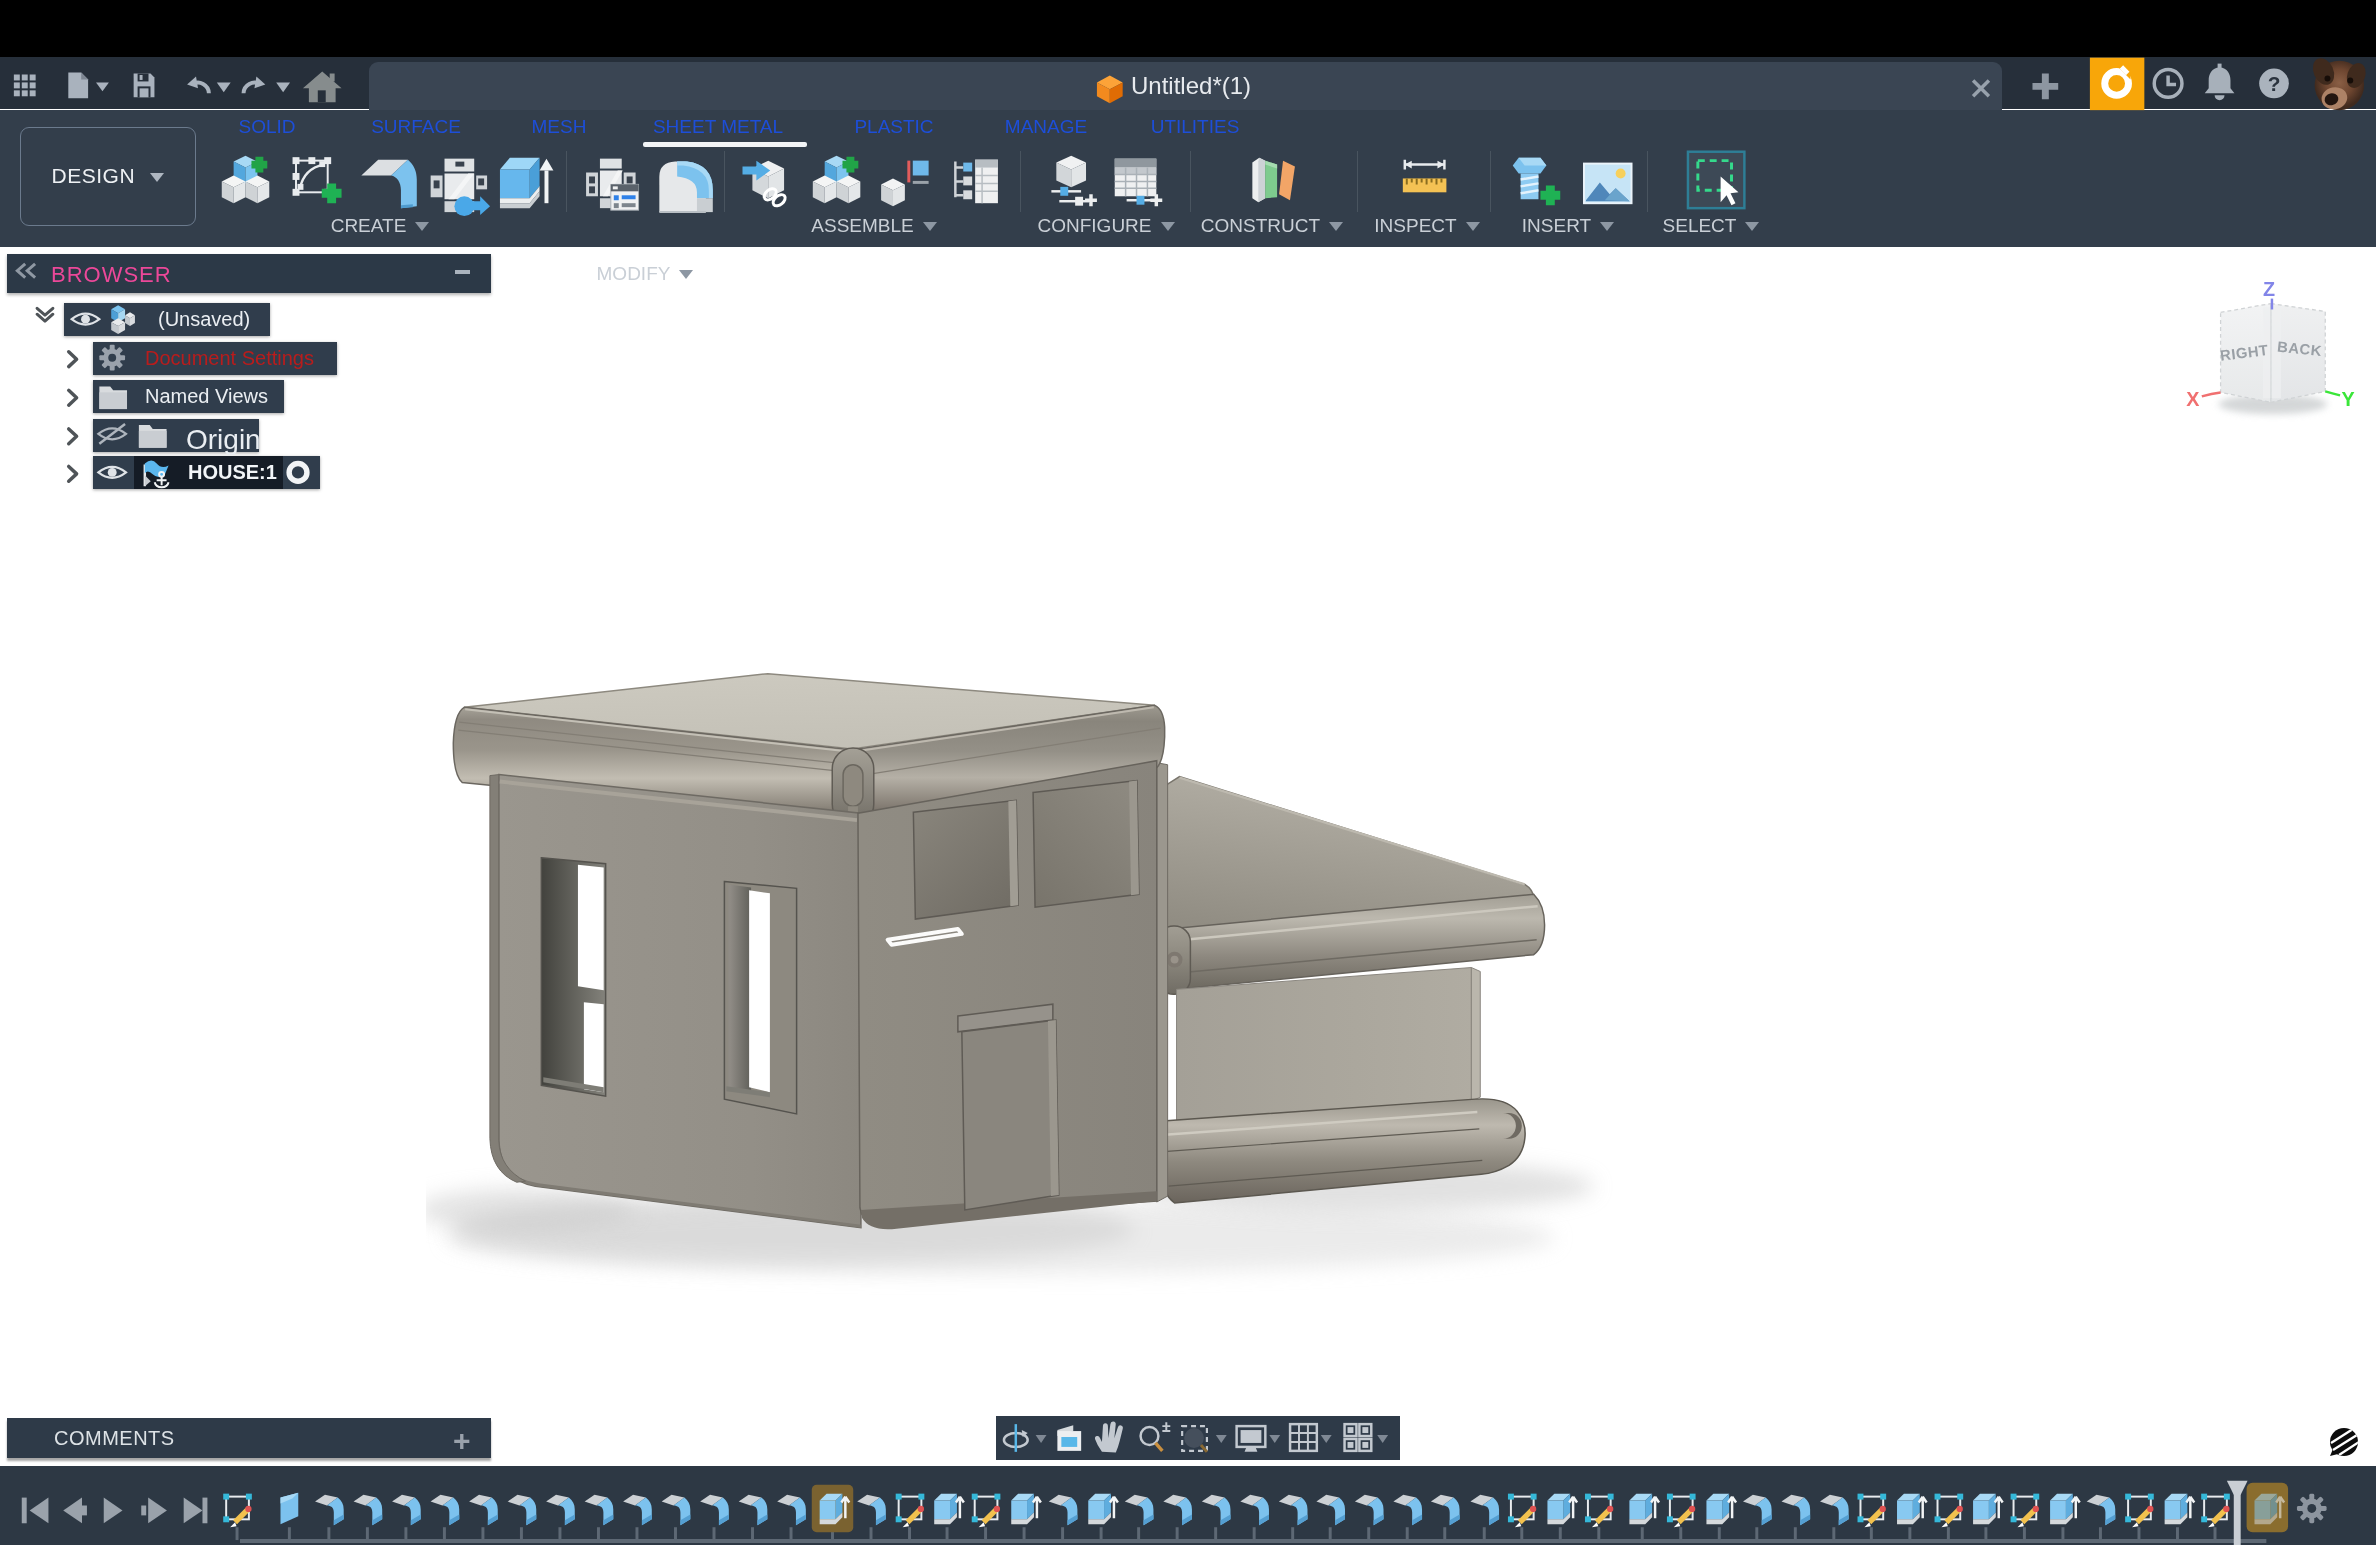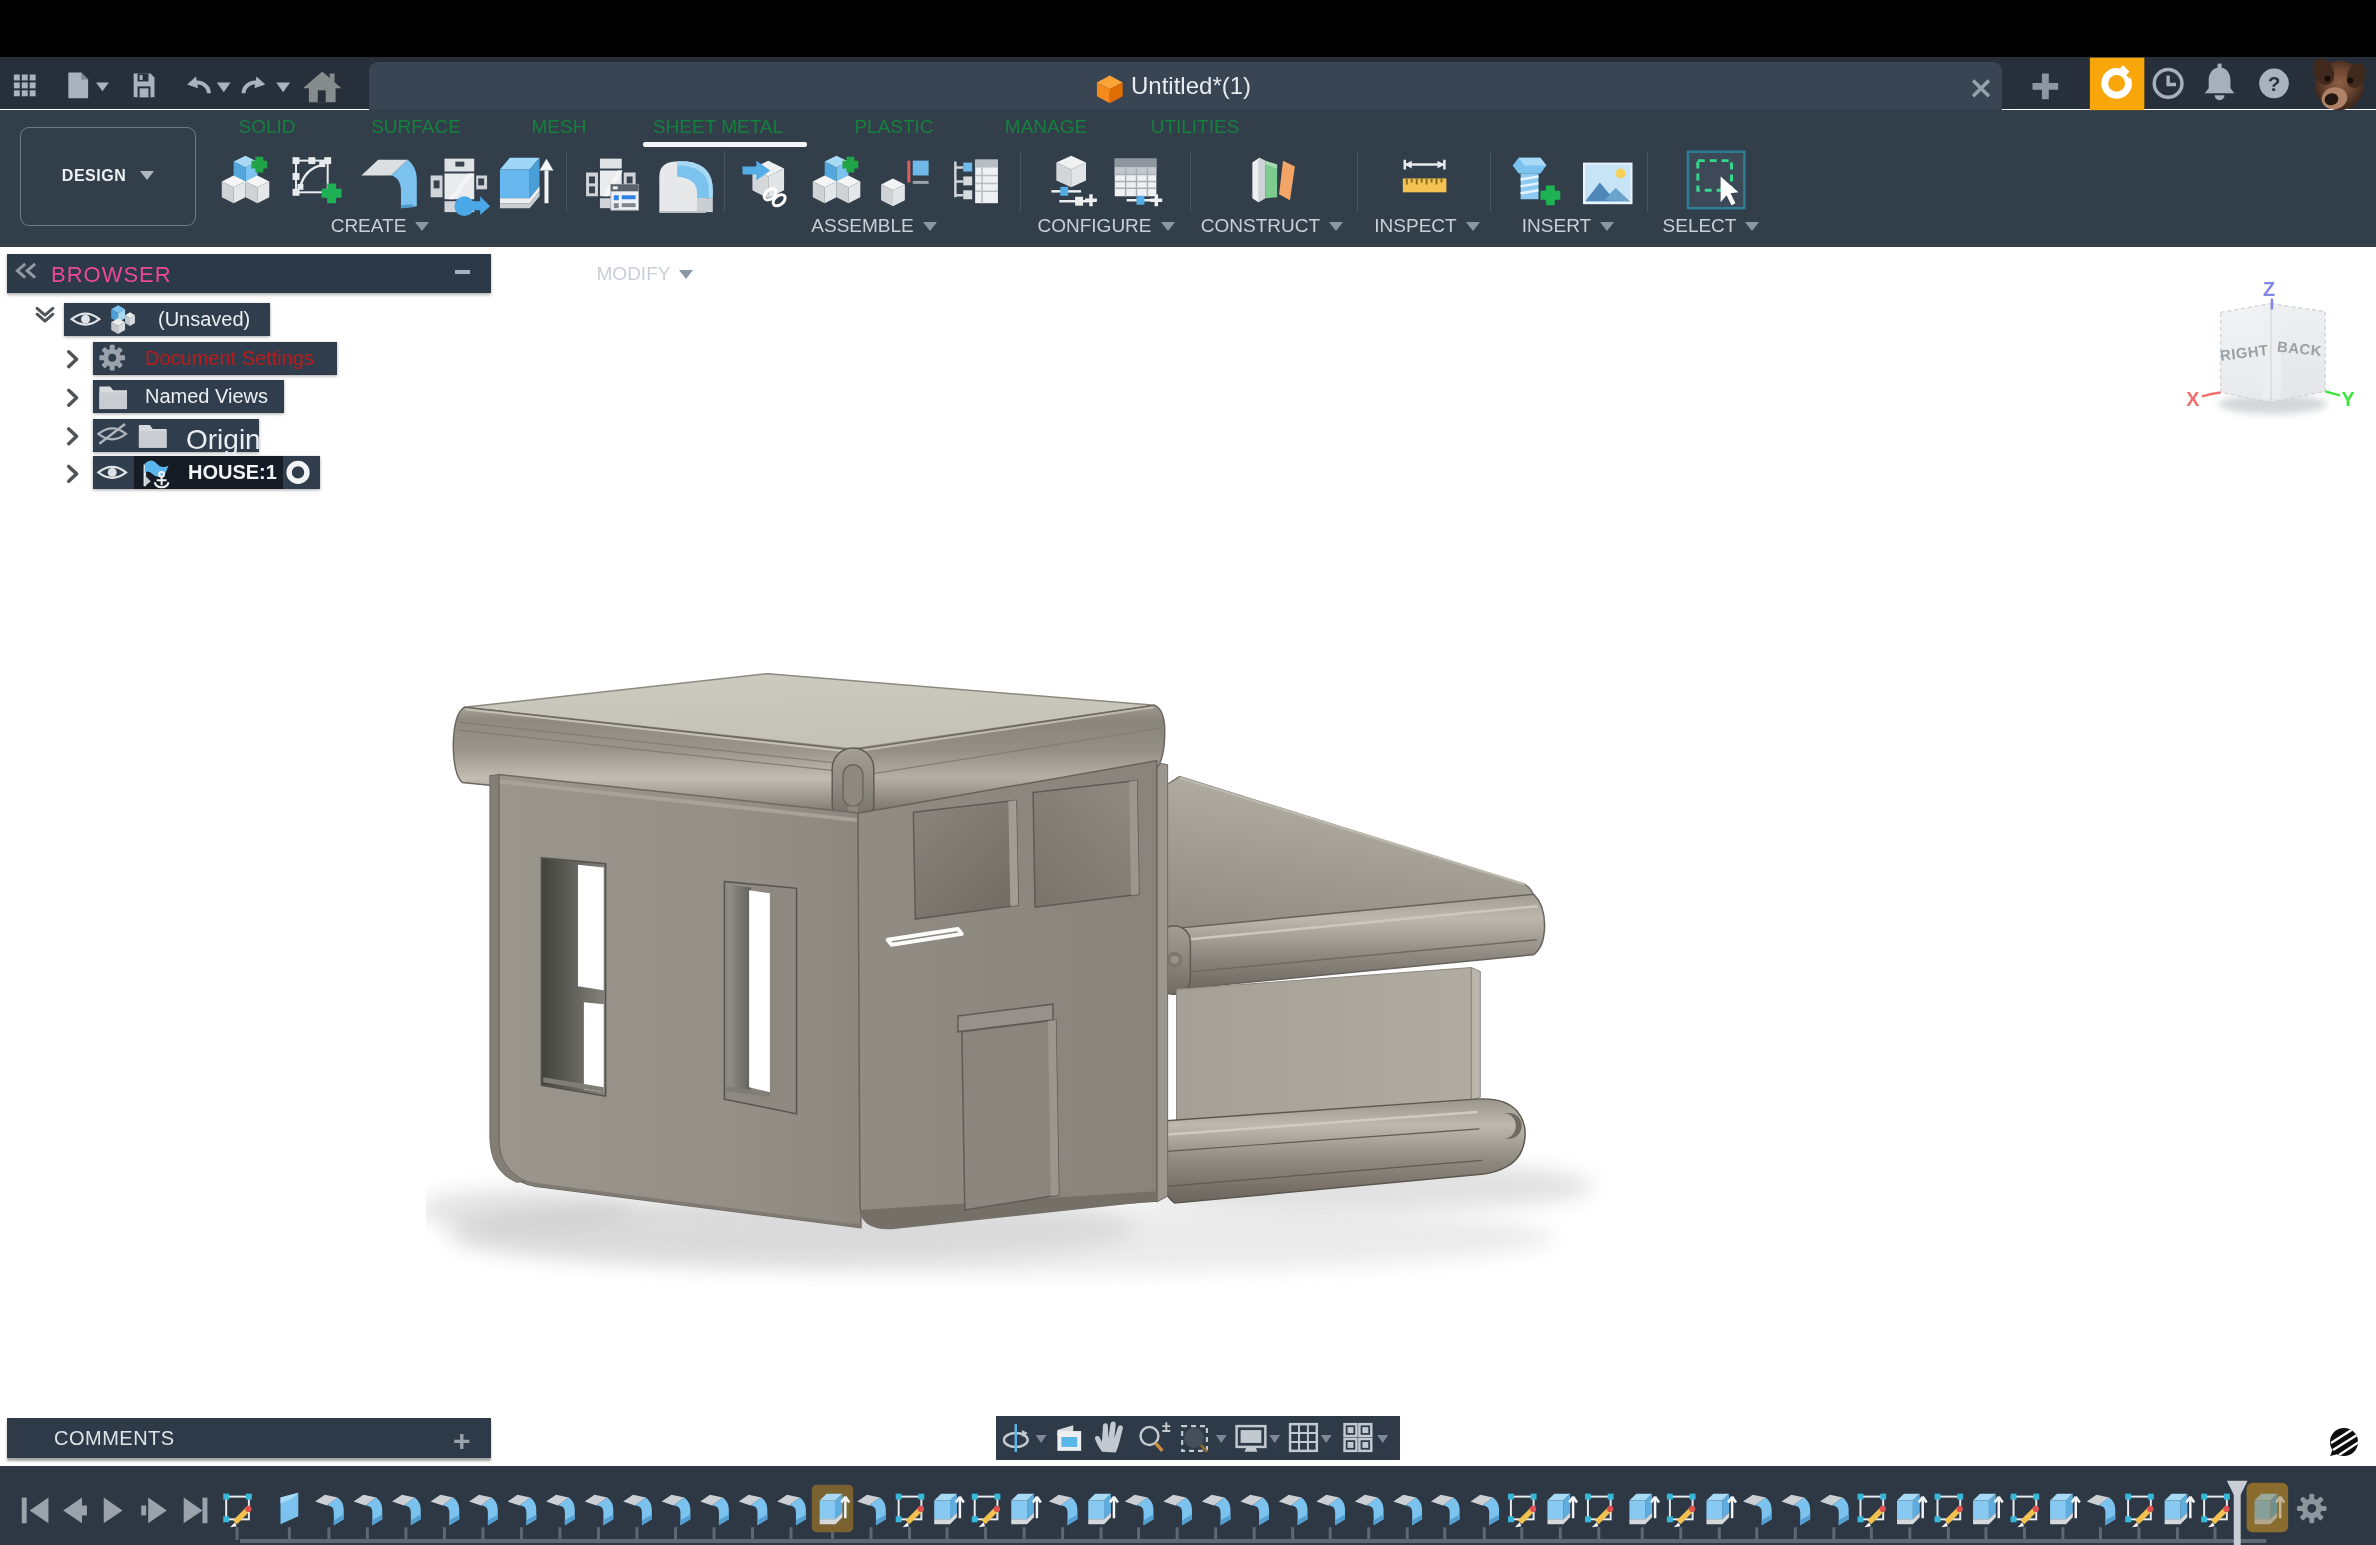--- a/index.html
+++ b/index.html
@@ -2,22 +2,22 @@
 <html><head><meta charset="utf-8">
 <style>
 *{margin:0;padding:0;box-sizing:border-box;}
 html,body{width:2376px;height:1545px;overflow:hidden;background:#fff;font-family:"Liberation Sans",sans-serif;}
 .abs{position:absolute;}
 #page{position:relative;width:2376px;height:1545px;background:#fff;}
 #topblack{left:0;top:0;width:2376px;height:57px;background:#000;}
 #titlebar{left:0;top:57px;width:2376px;height:52px;background:#262f3a;}
 #doctab{left:369px;top:62px;width:1633px;height:48px;background:#3a4553;border-radius:9px 9px 0 0;}
 #ribbon{left:0;top:110px;width:2376px;height:137px;background:#333e4b;}
-#designbox{left:20px;top:127px;width:176px;height:99px;border:1.5px solid #6b7a8d;border-radius:9px;color:#eef1f4;font-size:16px;font-weight:bold;text-align:center;line-height:95px;letter-spacing:0.5px;}
-.tabl{top:116px;height:22px;color:#15803d;font-size:19px;line-height:22px;white-space:nowrap;}
+#designbox{left:20px;top:127px;width:176px;height:99px;border:1.5px solid #6b7a8d;border-radius:9px;color:#eef1f4;font-size:21px;font-weight:normal;text-align:center;line-height:95px;letter-spacing:0.5px;}
+.tabl{top:116px;height:22px;color:#1d4ed8;font-size:19px;line-height:22px;white-space:nowrap;}
 .grpl{top:215px;height:22px;color:#c9cfd6;font-size:19px;line-height:22px;white-space:nowrap;}
 .caret{display:inline-block;width:0;height:0;border-left:7px solid transparent;border-right:7px solid transparent;border-top:9px solid #8d97a3;margin-left:9px;margin-bottom:1px;}
 #sheetu{left:643px;top:142px;width:164px;height:5px;background:#f3f5f7;border-radius:2px;}
 .vsep{top:151px;width:1px;height:61px;background:#49545f;}
 #untext{left:1131px;top:74px;color:#e7eaee;font-size:24px;line-height:24px;}
 </style></head><body>
 <div id="page">
 <div class="abs" id="topblack"></div>
 <div class="abs" id="titlebar"></div>
 <div class="abs" id="doctab"></div>

